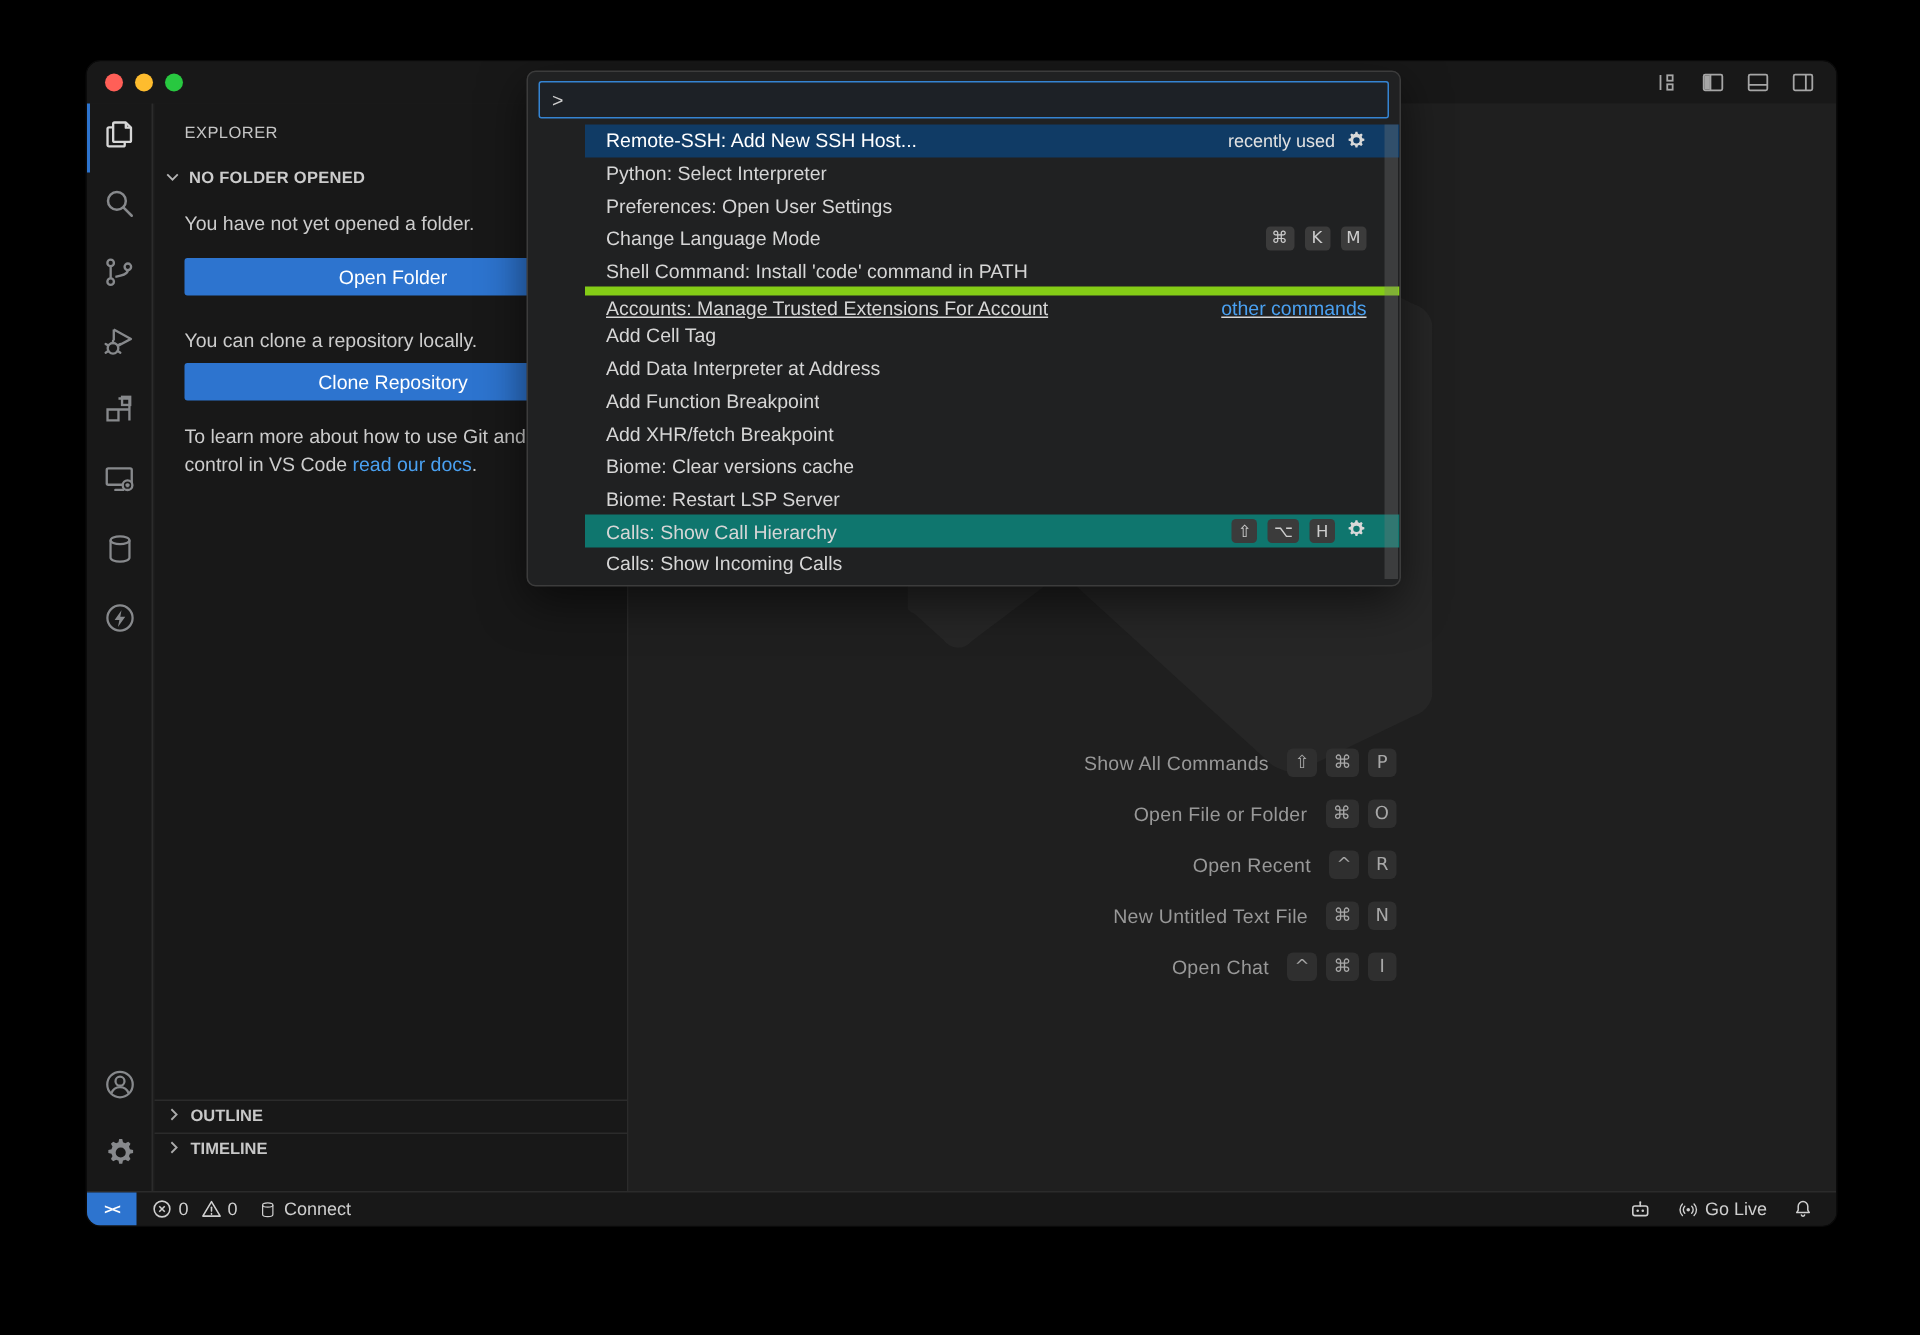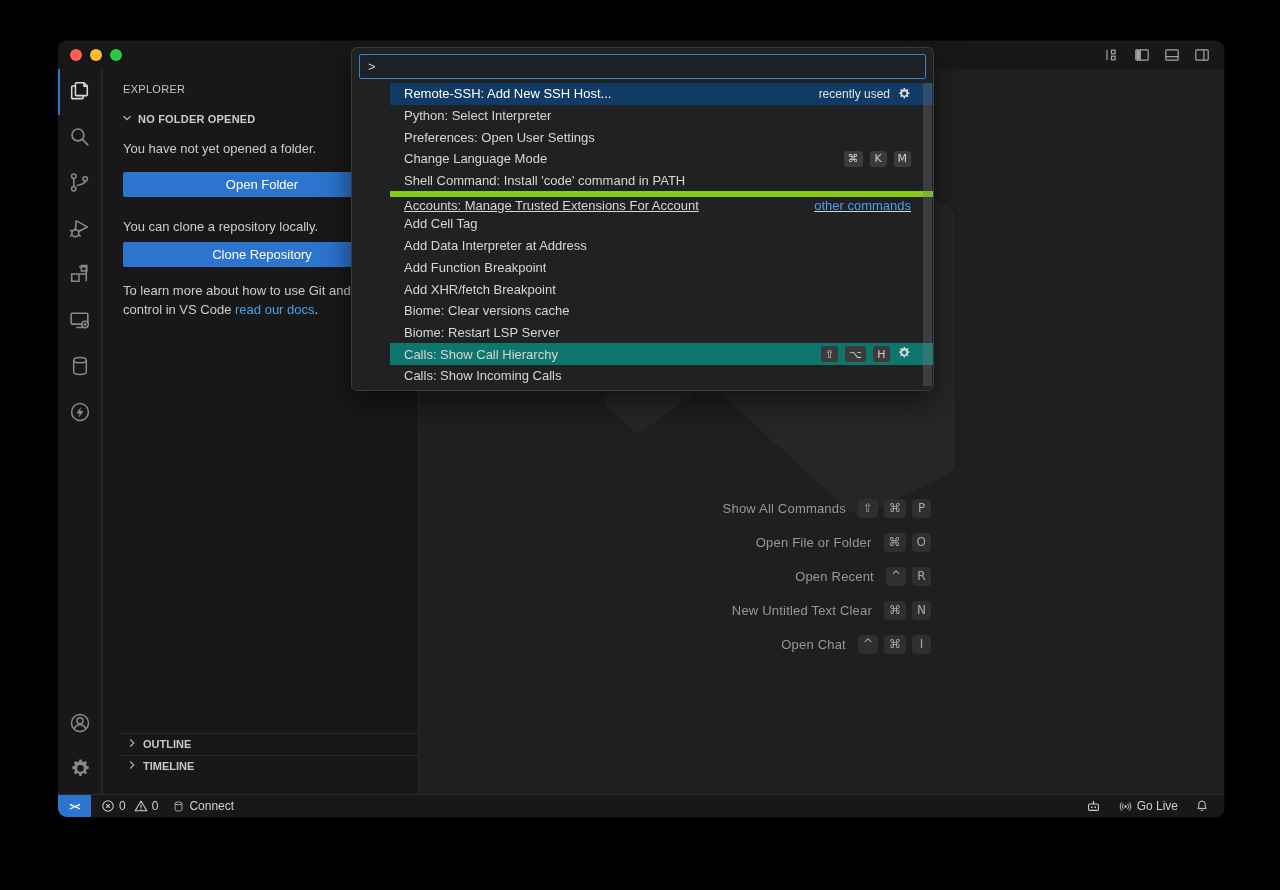--- a/index.html
+++ b/index.html
@@ -23,28 +23,28 @@
   .ab-item { height:46px; display:flex; align-items:center; justify-content:center;
              color:#87898c; border-left:2px solid transparent; border-right:2px solid transparent; }
   .ab-item.active { color:#d7d7d7; border-left-color:#2d74cf; }
   .ab-spacer { flex:1; }
 
   
   .sidebar { position:absolute; left:45px; top:28px; bottom:23px; width:316px; background:#181818;
              border-right:1px solid #2b2b2b; color:#cccccc; }
   .sb-title { position:absolute; left:20px; top:14px; font-size:11px; color:#c5c5c5; letter-spacing:.3px; }
   .sb-header { position:absolute; left:0; right:0; top:39px; height:22px; display:flex; align-items:center;
-               gap:4px; padding-left:17px; font-size:11px; font-weight:700; color:#cccccc; letter-spacing:.2px; }
+               gap:4px; padding-left:5px; font-size:11px; font-weight:700; color:#cccccc; letter-spacing:.2px; }
   .sb-header svg { color:#b5b5b5; }
   .sb-text { position:absolute; left:20px; width:282px; font-size:13px; line-height:19px; color:#cccccc; }
   .sb-btn { position:absolute; left:20px; width:278px; height:25px; background:#2d74cf; color:#ffffff;
             font-size:13px; border:none; border-radius:2px; display:flex; align-items:center; justify-content:center;
             font-family:"Liberation Sans",sans-serif; cursor:pointer; }
   .sb-link { color:#4aa0f0; cursor:pointer; }
-  .sb-bottom-row { position:absolute; left:16px; right:0; height:21px; border-top:1px solid #2b2b2b;
+  .sb-bottom-row { position:absolute; left:0; right:0; height:21px; border-top:1px solid #2b2b2b;
                    display:flex; align-items:center; gap:4px; padding-left:6px;
                    font-size:11px; font-weight:700; color:#c8c8c8; }
   .sb-bottom-row svg { color:#ababab; }
 
   
   .editor { position:absolute; left:362px; top:28px; right:0; bottom:23px; background:#1f1f1f; overflow:hidden; }
   .logo-watermark { position:absolute; left:185px; top:96px; width:350px; height:350px; color:#262626; }
   .shortcuts { position:absolute; right:293px; top:422px; width:460px; }
   .sc-row { height:34px; display:flex; align-items:center; justify-content:flex-end; }
   .sc-label { font-size:13px; color:#989898; margin-right:12px; letter-spacing:.2px; }
@@ -364,21 +364,21 @@
           </span>
       </div>
       <div class="sc-row">
         <span class="sc-label">Open Recent</span>
         <span class="sc-keys">
             <span class="wm-chip">^</span>
             <span class="wm-chip">R</span>
           </span>
       </div>
       <div class="sc-row">
-        <span class="sc-label">New Untitled Text Clear</span>
+        <span class="sc-label">New Untitled Text File</span>
         <span class="sc-keys">
             <span class="wm-chip">⌘</span>
             <span class="wm-chip">N</span>
           </span>
       </div>
       <div class="sc-row">
         <span class="sc-label">Open Chat</span>
         <span class="sc-keys">
             <span class="wm-chip">^</span>
             <span class="wm-chip">⌘</span>

